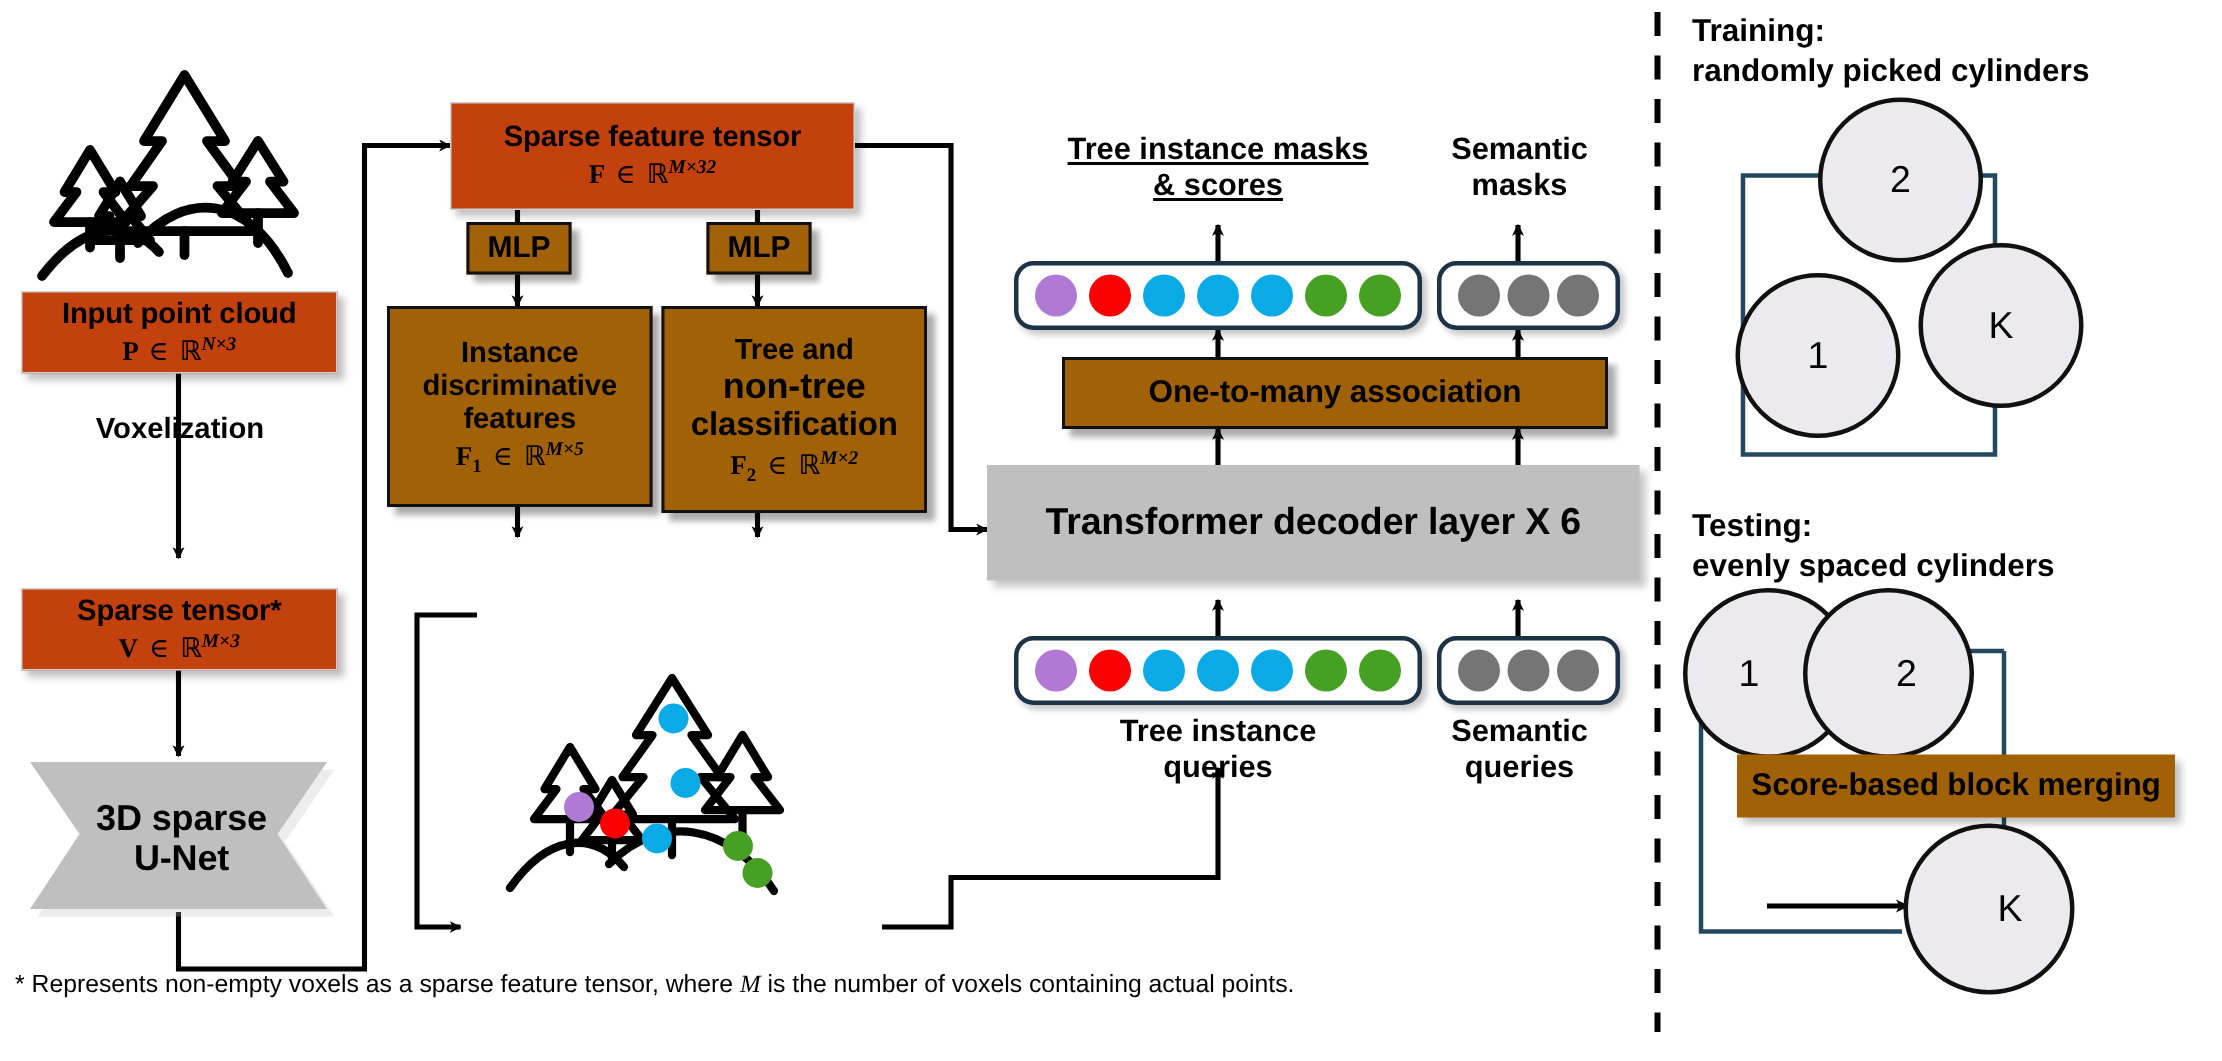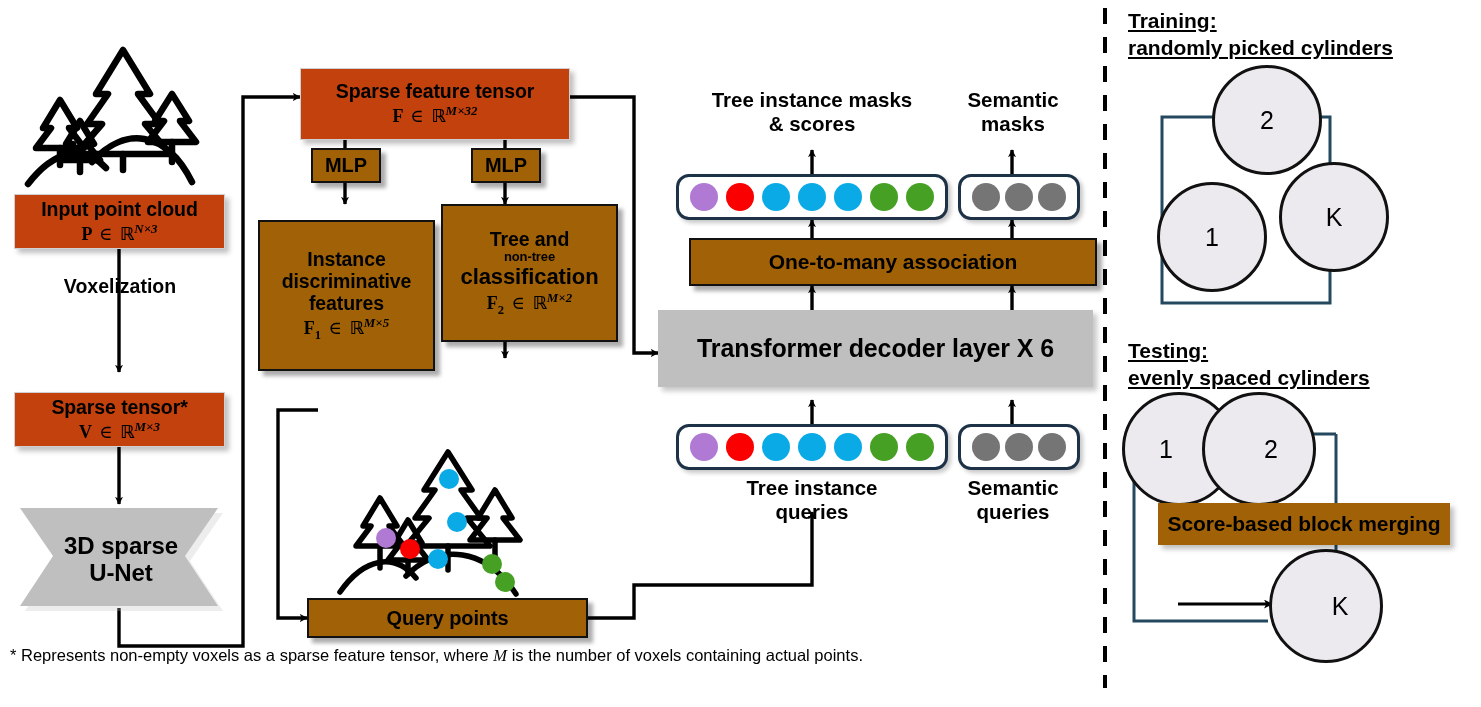--- a/index.html
+++ b/index.html
@@ -27,21 +27,21 @@
   .dot{border-radius:50%;flex:0 0 auto;}
 
   .circ{position:absolute;border-radius:50%;background:#eceaee;border:3px solid #111;
         display:flex;align-items:center;justify-content:center;
         font-family:"Liberation Sans","DejaVu Sans",sans-serif;font-weight:normal;}
 
   .footnote{position:absolute;font-size:16.5px;font-weight:normal;white-space:nowrap;
             font-family:"Liberation Sans","DejaVu Sans",sans-serif;}
   .footnote i{font-family:"Liberation Serif","DejaVu Serif",serif;font-style:italic;}
 
-  .rtitle{position:absolute;font-weight:bold;font-size:21px;line-height:1.28;white-space:pre-line;text-decoration:underline;}
+  .rtitle{position:absolute;font-weight:bold;font-size:21px;line-height:1.28;white-space:pre-line;}
 
   
   .bowtie{position:absolute;}
 </style>
 </head>
 <body>
 
 <div id="stage">
 
   <svg class="layer" viewBox="0 0 1481 707">
@@ -171,34 +171,34 @@
   </div>
 
   <div class="node nbox yellow" style="left:311px;top:148px;width:70px;height:35px;">
     <div class="ttl" style="font-size:20px;">MLP</div>
   </div>
 
   <div class="node nbox yellow" style="left:471px;top:148px;width:70px;height:35px;">
     <div class="ttl" style="font-size:20px;">MLP</div>
   </div>
 
-  <div class="node nbox yellow" style="left:258px;top:220px;width:177px;height:151px;">
+  <div class="node nbox yellow" style="left:258px;top:204px;width:177px;height:134px;">
     <div class="ttl" style="font-size:19.5px;">Instance</div>
     <div class="ttl" style="font-size:19.5px;">discriminative</div>
     <div class="ttl" style="font-size:19.5px;">features</div>
     <div class="mathline" style="font-size:18px;">
       <span>F</span><sub style="font-size:.7em;">1</sub>
       <span style="font-weight:normal;padding:0 3px;">∈</span>
       <span class="blackboard">ℝ</span><span class="sup">M×5</span>
     </div>
   </div>
 
   <div class="node nbox yellow" style="left:441px;top:204px;width:177px;height:138px;">
     <div class="ttl" style="font-size:19.5px;">Tree and</div>
-    <div class="ttl" style="font-size:13px;">non-tree</div>
+    <div class="ttl" style="font-size:24px;">non-tree</div>
     <div class="ttl" style="font-size:22px;text-align:right;">classification</div>
     <div class="mathline" style="font-size:18px;">
       <span>F</span><sub style="font-size:.7em;">2</sub>
       <span style="font-weight:normal;padding:0 3px;">∈</span>
       <span class="blackboard">ℝ</span><span class="sup">M×2</span>
     </div>
   </div>
 
 
   <svg class="bowtie" style="left:320px;top:442px;width:250px;height:162px;" viewBox="0 0 250 162">
@@ -216,25 +216,22 @@
     </g>
     <circle cx="129" cy="37" r="10" fill="#0aaae6"></circle>
     <circle cx="137" cy="80" r="10" fill="#0aaae6"></circle>
     <circle cx="118" cy="117" r="10" fill="#0aaae6"></circle>
     <circle cx="172" cy="122" r="10" fill="#45a024"></circle>
     <circle cx="185" cy="140" r="10" fill="#45a024"></circle>
     <circle cx="66" cy="96" r="10" fill="#b07ad4"></circle>
     <circle cx="90" cy="107" r="10" fill="#fa0000"></circle>
   </svg>
 
-  <div class="node nbox yellow" style="left:307px;top:598px;width:281px;height:40px;">
-    <div class="ttl" style="font-size:20px;">Query points</div>
-  </div>
-
-  <div class="label" style="left:672px;top:88px;width:280px;font-size:20.5px;">
+
+  <div class="label" style="left:672px;top:88px;width:280px;font-size:20.5px;text-decoration:underline;">
     <div>Tree instance masks</div>
     <div>&amp; scores</div>
   </div>
 
   <div class="label" style="left:946px;top:88px;width:134px;font-size:20.5px;">
     <div>Semantic</div>
     <div>masks</div>
   </div>
 
   <div class="tokrow" id="outInst" style="left:676px;top:174px;width:272px;height:46px;padding:0 11px;justify-content:space-between;">
@@ -246,21 +243,21 @@
       <span class="dot" style="width: 28px; height: 28px; background: rgb(69, 160, 36);"></span>
       <span class="dot" style="width: 28px; height: 28px; background: rgb(69, 160, 36);"></span>
     </div>
 
   <div class="tokrow" id="outSem" style="left:958px;top:174px;width:122px;height:46px;padding:0 11px;justify-content:space-between;">
       <span class="dot" style="width: 28px; height: 28px; background: rgb(117, 117, 117);"></span>
       <span class="dot" style="width: 28px; height: 28px; background: rgb(117, 117, 117);"></span>
       <span class="dot" style="width: 28px; height: 28px; background: rgb(117, 117, 117);"></span>
     </div>
 
-  <div class="node nbox yellow" style="left:689px;top:238px;width:408px;height:48px;">
+  <div class="node nbox yellow" style="left:708px;top:238px;width:364px;height:48px;">
     <div class="ttl" style="font-size:21px;">One-to-many association</div>
   </div>
 
   <div class="node darkgray" style="left:658px;top:310px;width:435px;height:77px;box-shadow:4px 4px 5px rgba(0,0,0,.22);">
     <div class="ttl" style="font-size:25px;">Transformer decoder layer X 6</div>
   </div>
 
   <div class="tokrow" id="qInst" style="left:676px;top:424px;width:272px;height:46px;padding:0 11px;justify-content:space-between;">
       <span class="dot" style="width: 28px; height: 28px; background: rgb(176, 122, 212);"></span>
       <span class="dot" style="width: 28px; height: 28px; background: rgb(250, 0, 0);"></span>

